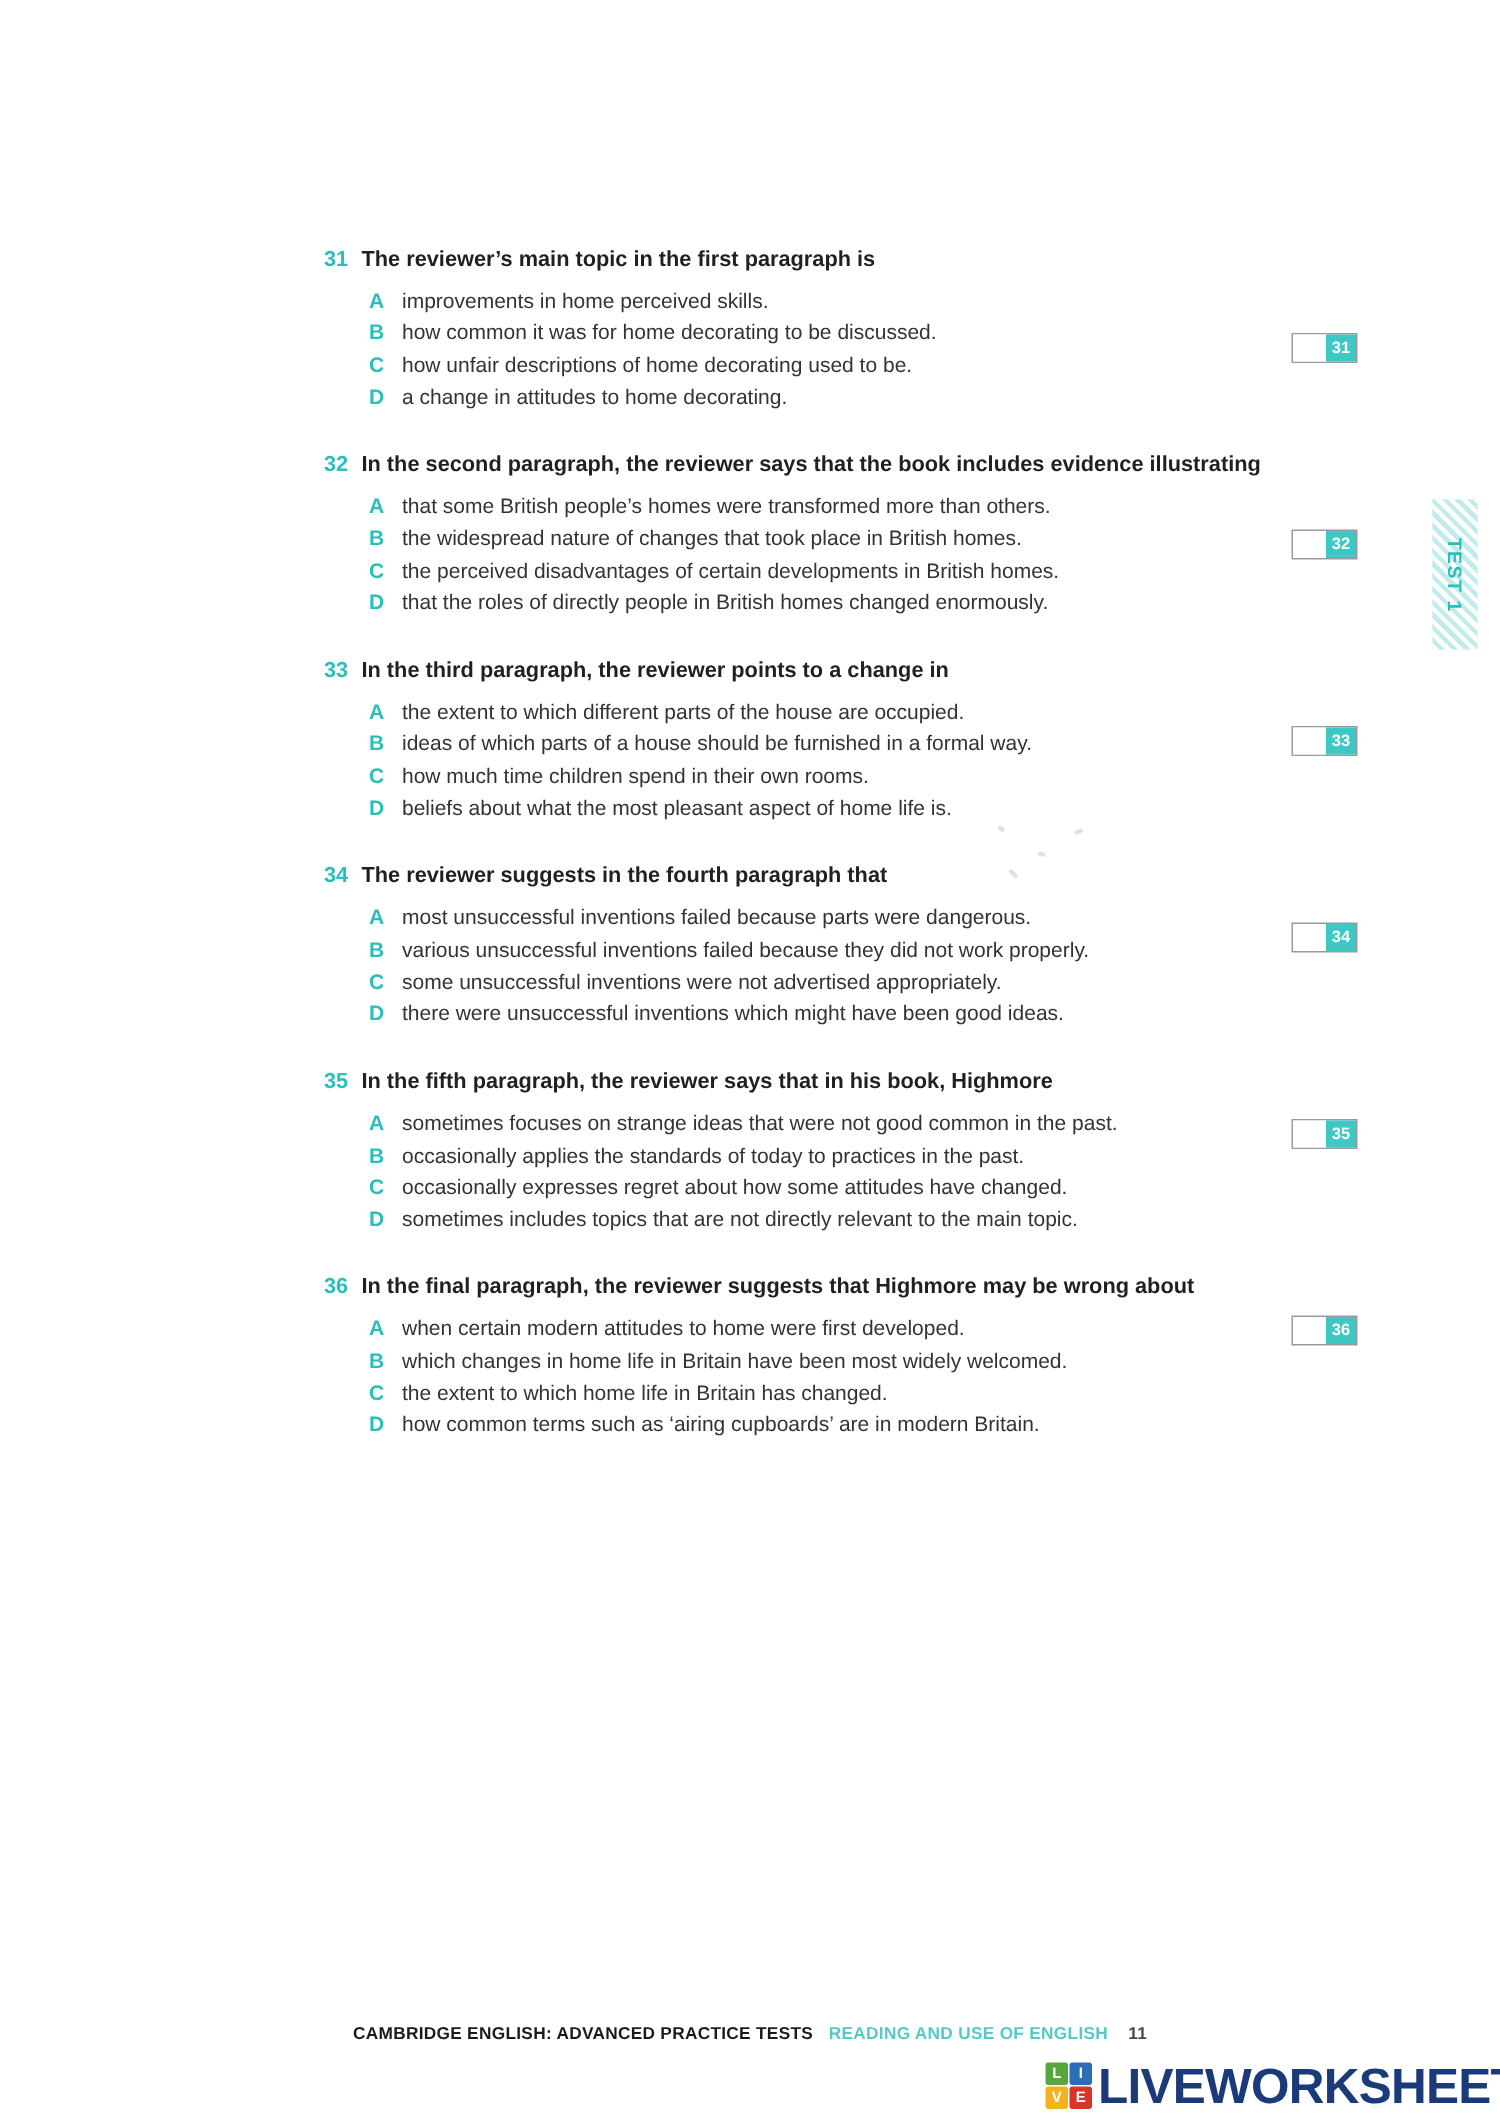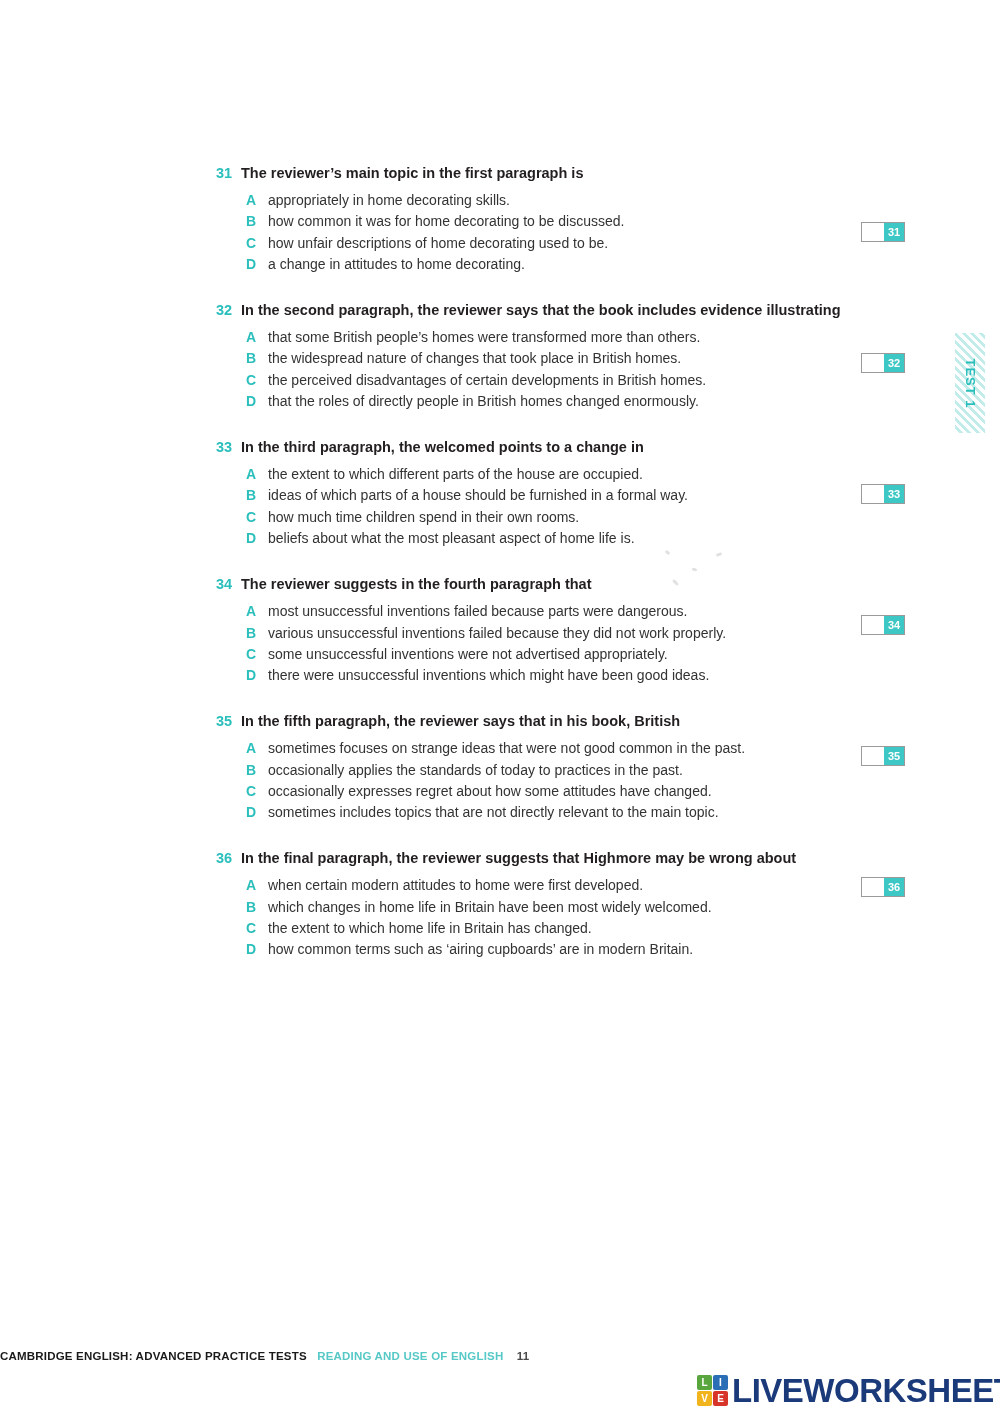--- a/index.html
+++ b/index.html
@@ -133,21 +133,21 @@
     border-radius: 40%;
     opacity: .55;
   }
 
   
   #footer {
     position: absolute;
     left: 0;
     top: 1350px;
     width: 1000px;
-    text-align: left;
+    text-align: center;
     font-size: 11.5px;
     font-weight: bold;
     letter-spacing: .2px;
   }
   #footer .f-main { color: #1a1a1a; }
   #footer .f-sub  { color: #56c9c7; margin-left: 7px; }
   #footer .f-page { color: #4a4a4a; margin-left: 10px; }
 
   
   #lws {
@@ -202,21 +202,21 @@
   <div id="questions">
 
     <div class="question-block">
       <div class="q-stem">
         <span class="q-num">31</span>
         <span class="q-text">The reviewer’s main topic in the first paragraph is</span>
       </div>
       <div class="options">
         <div class="option-row">
           <span class="opt-letter">A</span>
-          <span class="opt-text">appropriately in home decorating skills.</span>
+          <span class="opt-text">improvements in home perceived skills.</span>
         </div>
         <div class="option-row">
           <span class="opt-letter">B</span>
           <span class="opt-text">how common it was for home decorating to be discussed.</span>
         </div>
         <div class="option-row">
           <span class="opt-letter">C</span>
           <span class="opt-text">how unfair descriptions of home decorating used to be.</span>
         </div>
         <div class="option-row">
@@ -247,21 +247,21 @@
         <div class="option-row">
           <span class="opt-letter">D</span>
           <span class="opt-text">that the roles of directly people in British homes changed enormously.</span>
         </div>
       </div>
     </div>
 
     <div class="question-block">
       <div class="q-stem">
         <span class="q-num">33</span>
-        <span class="q-text">In the third paragraph, the welcomed points to a change in</span>
+        <span class="q-text">In the third paragraph, the reviewer points to a change in</span>
       </div>
       <div class="options">
         <div class="option-row">
           <span class="opt-letter">A</span>
           <span class="opt-text">the extent to which different parts of the house are occupied.</span>
         </div>
         <div class="option-row">
           <span class="opt-letter">B</span>
           <span class="opt-text">ideas of which parts of a house should be furnished in a formal way.</span>
         </div>
@@ -297,21 +297,21 @@
         <div class="option-row">
           <span class="opt-letter">D</span>
           <span class="opt-text">there were unsuccessful inventions which might have been good ideas.</span>
         </div>
       </div>
     </div>
 
     <div class="question-block">
       <div class="q-stem">
         <span class="q-num">35</span>
-        <span class="q-text">In the fifth paragraph, the reviewer says that in his book, British</span>
+        <span class="q-text">In the fifth paragraph, the reviewer says that in his book, Highmore</span>
       </div>
       <div class="options">
         <div class="option-row">
           <span class="opt-letter">A</span>
           <span class="opt-text">sometimes focuses on strange ideas that were not good common in the past.</span>
         </div>
         <div class="option-row">
           <span class="opt-letter">B</span>
           <span class="opt-text">occasionally applies the standards of today to practices in the past.</span>
         </div>

